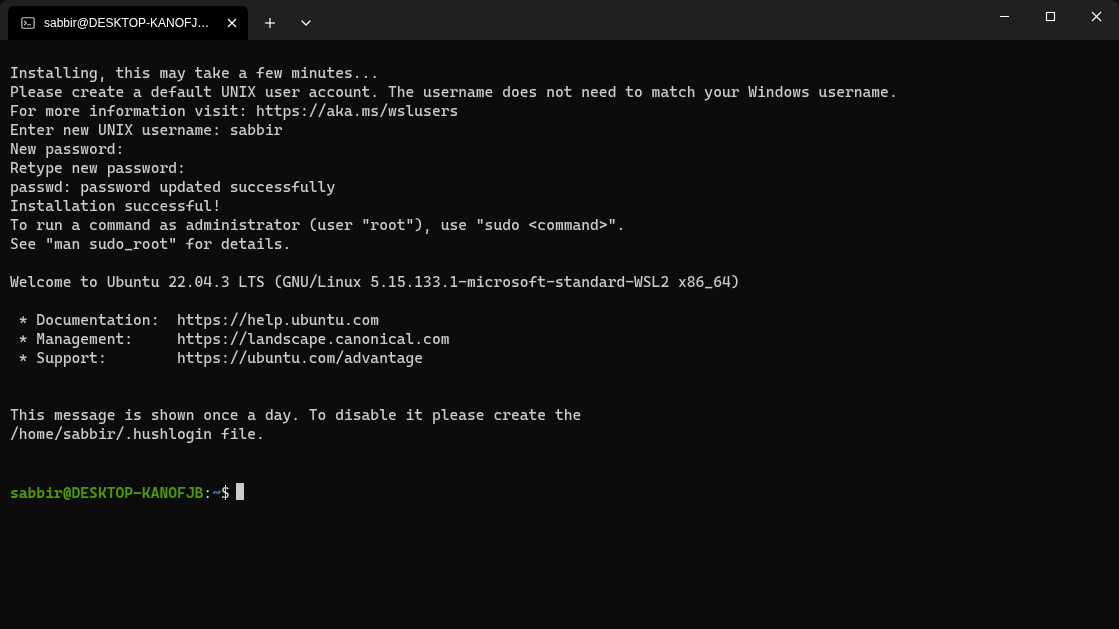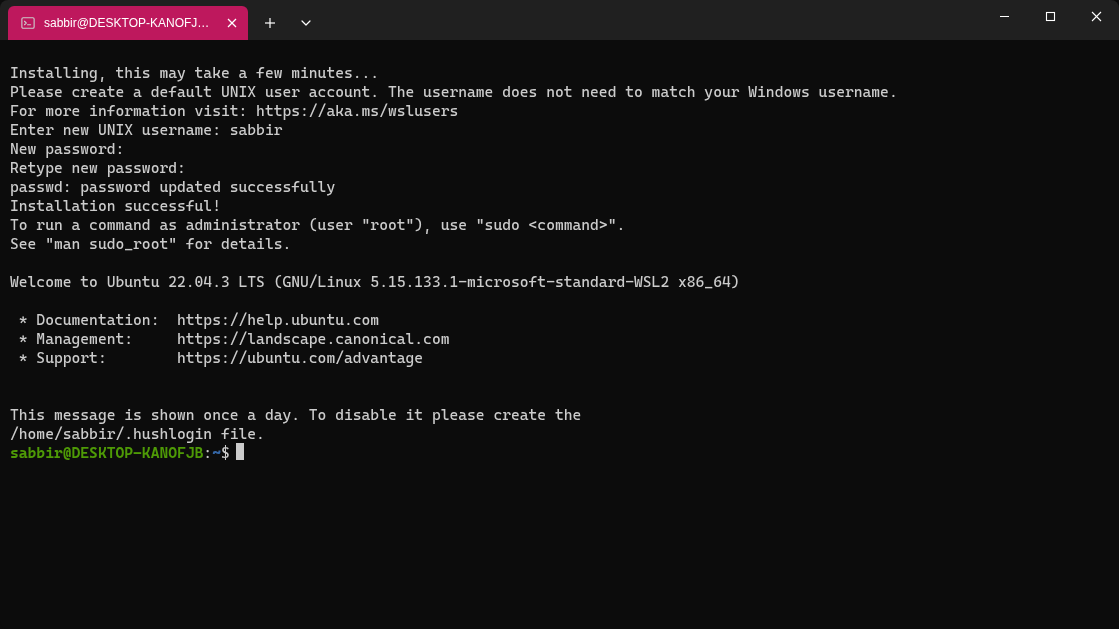--- a/index.html
+++ b/index.html
@@ -18,21 +18,21 @@
     .titlebar {
       height: 40px;
       background: #202020;
       display: flex;
       align-items: stretch;
       user-select: none;
     }
     .tab {
       display: flex;
       align-items: center;
-      background: #be185d;
+      background: #000000;
       padding: 0 8px 0 12px;
       min-width: 220px;
       max-width: 240px;
       height: 100%;
       gap: 8px;
       border-top-left-radius: 6px;
       border-top-right-radius: 6px;
       margin-left: 8px;
       margin-top: 6px;
       height: 34px;
@@ -112,20 +112,21 @@
       font-size: 15px;
       line-height: 19px;
       letter-spacing: 0px;
       white-space: pre;
       height: calc(100% - 40px);
       overflow: hidden;
     }
     .prompt-line {
       display: flex;
       align-items: flex-start;
+      margin-top: 40px;
     }
     .prompt-user {
       color: #4e9a06;
       font-weight: bold;
     }
     .prompt-path {
       color: #3465a4;
       font-weight: bold;
     }
     .prompt-colon, .prompt-dollar {

